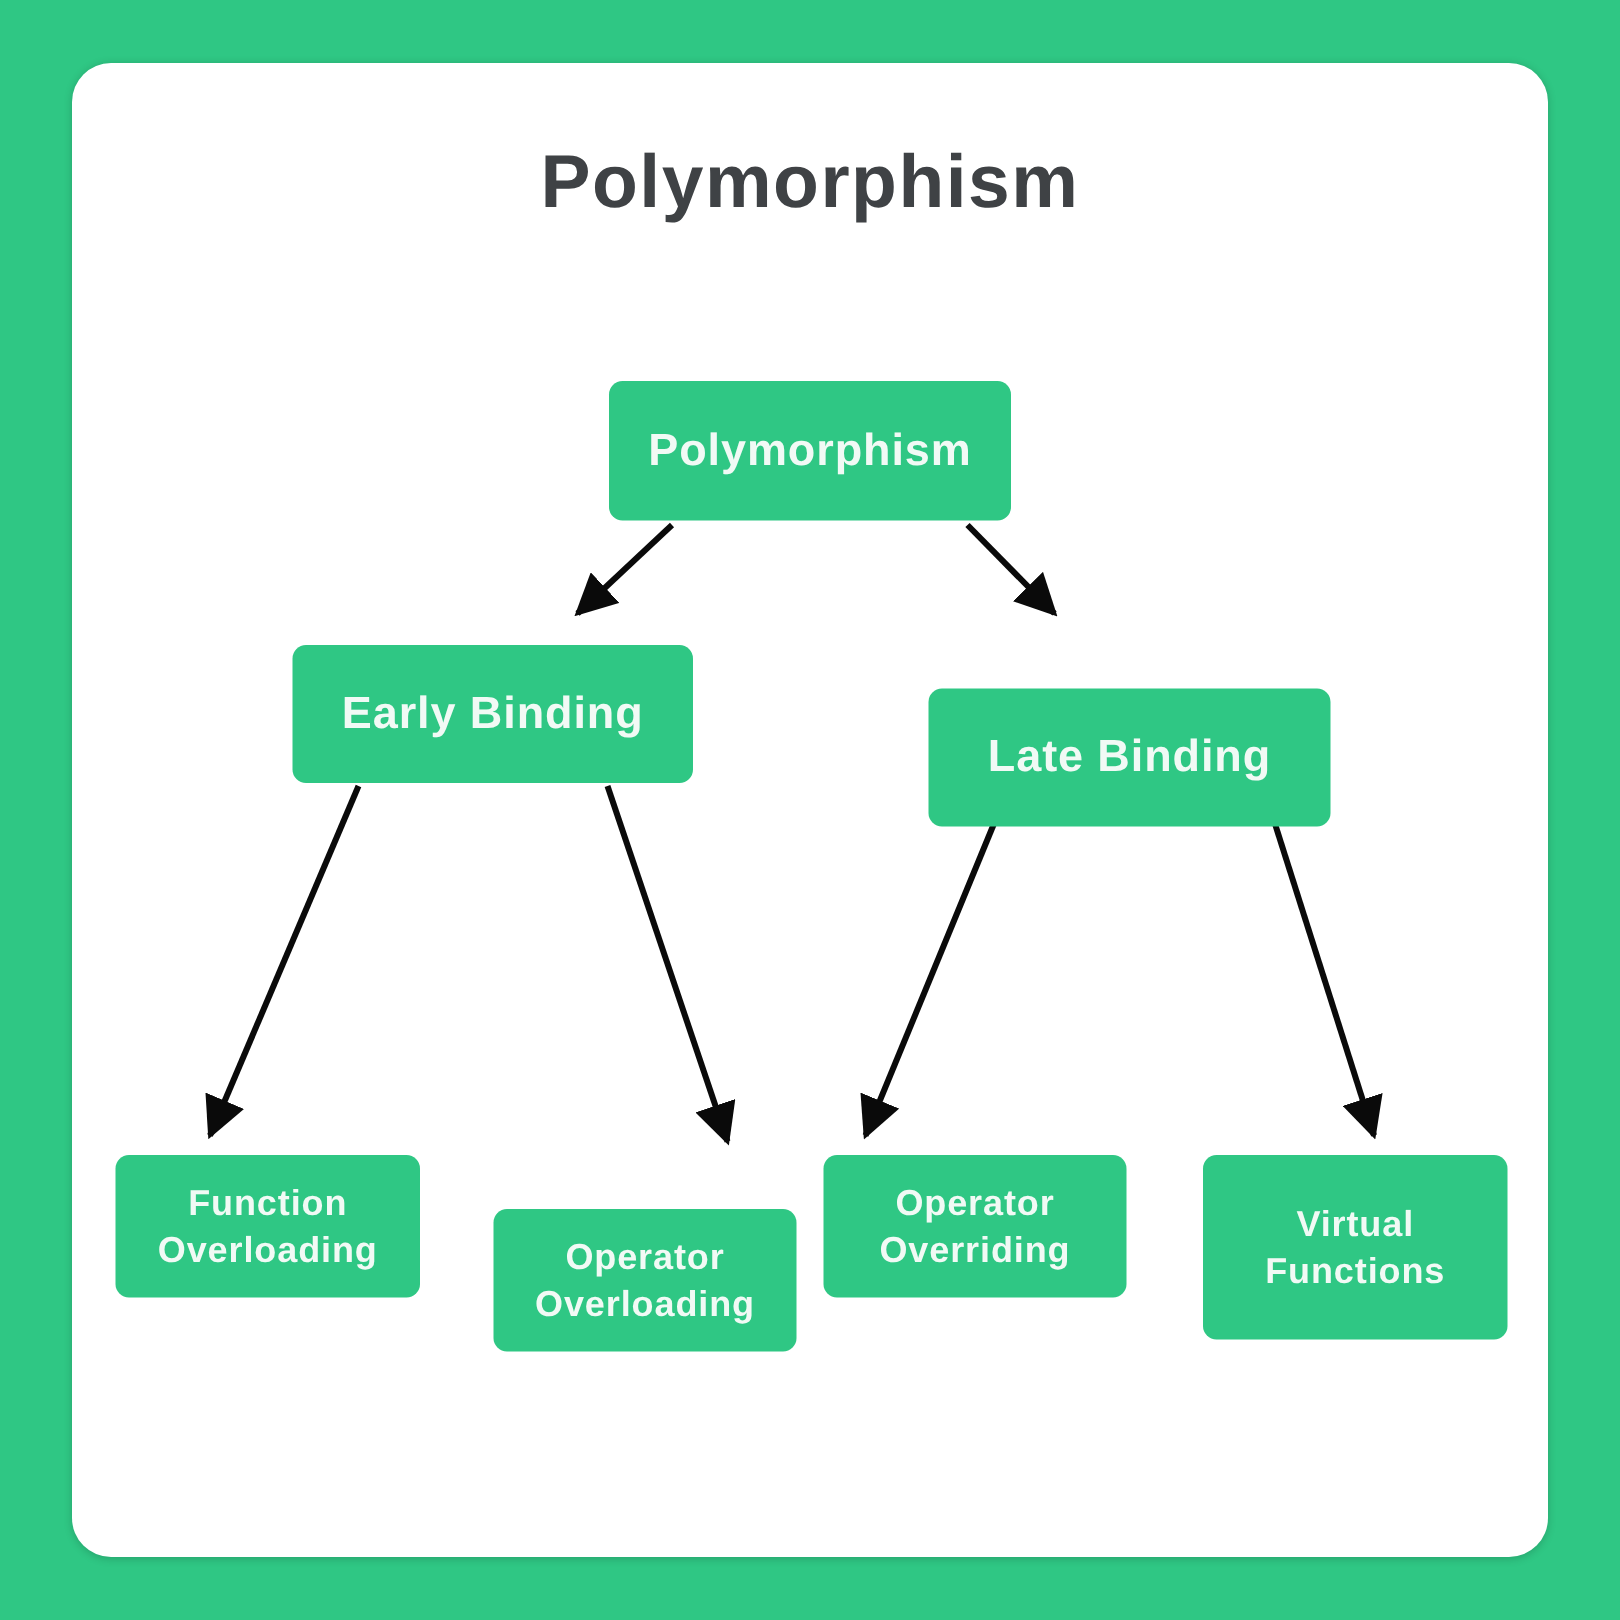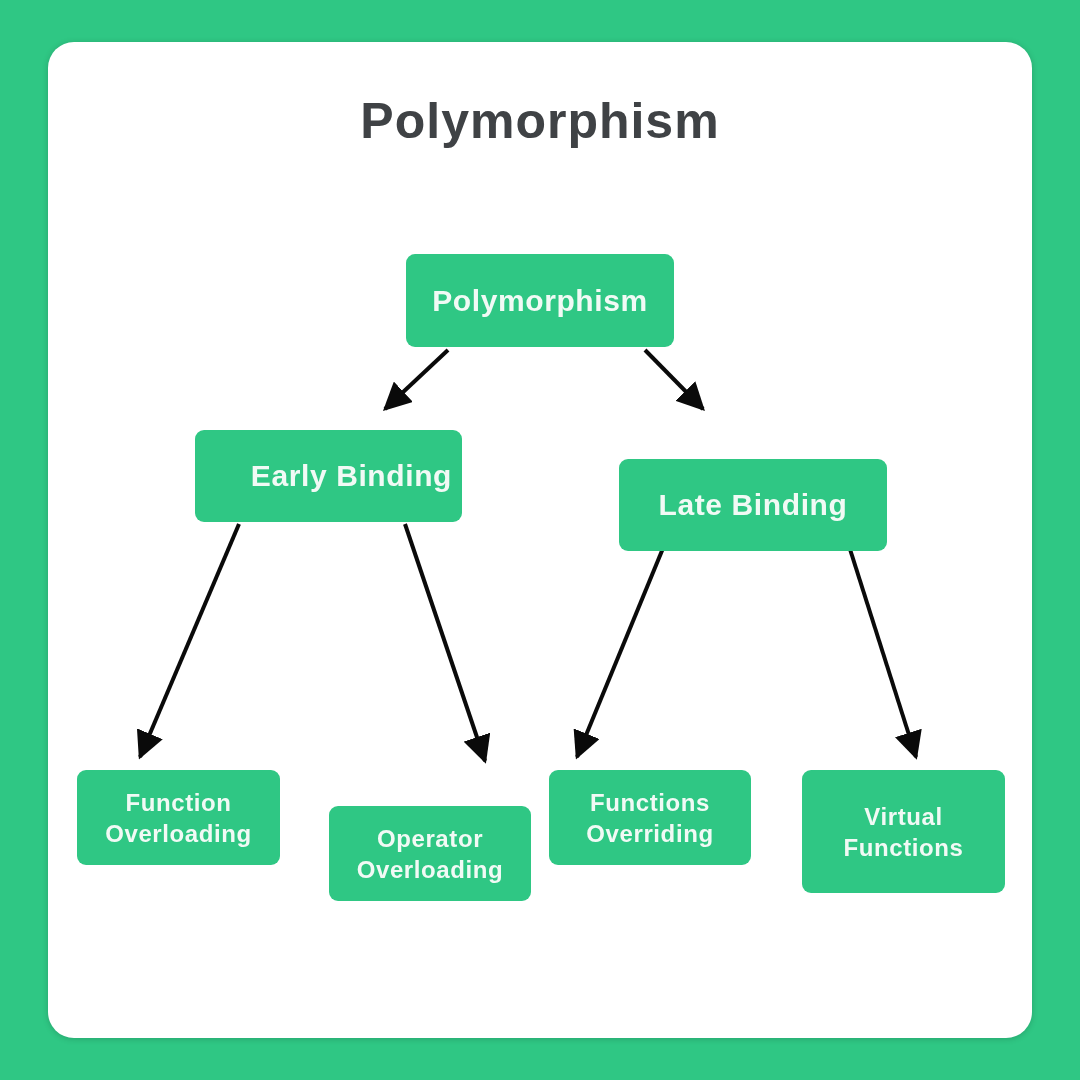--- a/index.html
+++ b/index.html
@@ -45,21 +45,21 @@
     justify-content:center;
     text-align:center;
     color:var(--node_text);
     font-weight:700;
     letter-spacing:0.6px;
     padding:0 10px;
   }
   .node.lvl1,.node.lvl2{font-size:30px;}
   .node.lvl3{font-size:24px;line-height:31px;}
   #node-root   {left:406px; top:254px; width:268px; height:93px;}
-  #node-early  {left:195px; top:430px; width:267px; height:92px;justify-content:flex-end;}
+  #node-early  {left:195px; top:430px; width:267px; height:92px;}
   #node-late   {left:619px; top:430px; width:268px; height:92px;margin-top:29px;}
   #node-fnover {left:77px;  top:770px; width:203px; height:95px;}
   #node-opover {left:329px; top:770px; width:202px; height:95px;margin-top:36px;}
   #node-fnride {left:549px; top:770px; width:202px; height:95px;}
   #node-virt   {left:802px; top:770px; width:203px; height:123px;}
   svg.arrows{
     position:absolute;
     left:0; top:0;
     width:1080px; height:1080px;
     color:var(--arrow);
@@ -103,18 +103,18 @@
 
 <div class="node lvl3" id="node-fnover">
   <span>Function Overloading</span>
 </div>
 
 <div class="node lvl3" id="node-opover">
   <span>Operator Overloading</span>
 </div>
 
 <div class="node lvl3" id="node-fnride">
-  <span>Functions Overriding</span>
+  <span>Operator Overriding</span>
 </div>
 
 <div class="node lvl3" id="node-virt">
   <span>Virtual Functions</span>
 </div>
 
 </body></html>

